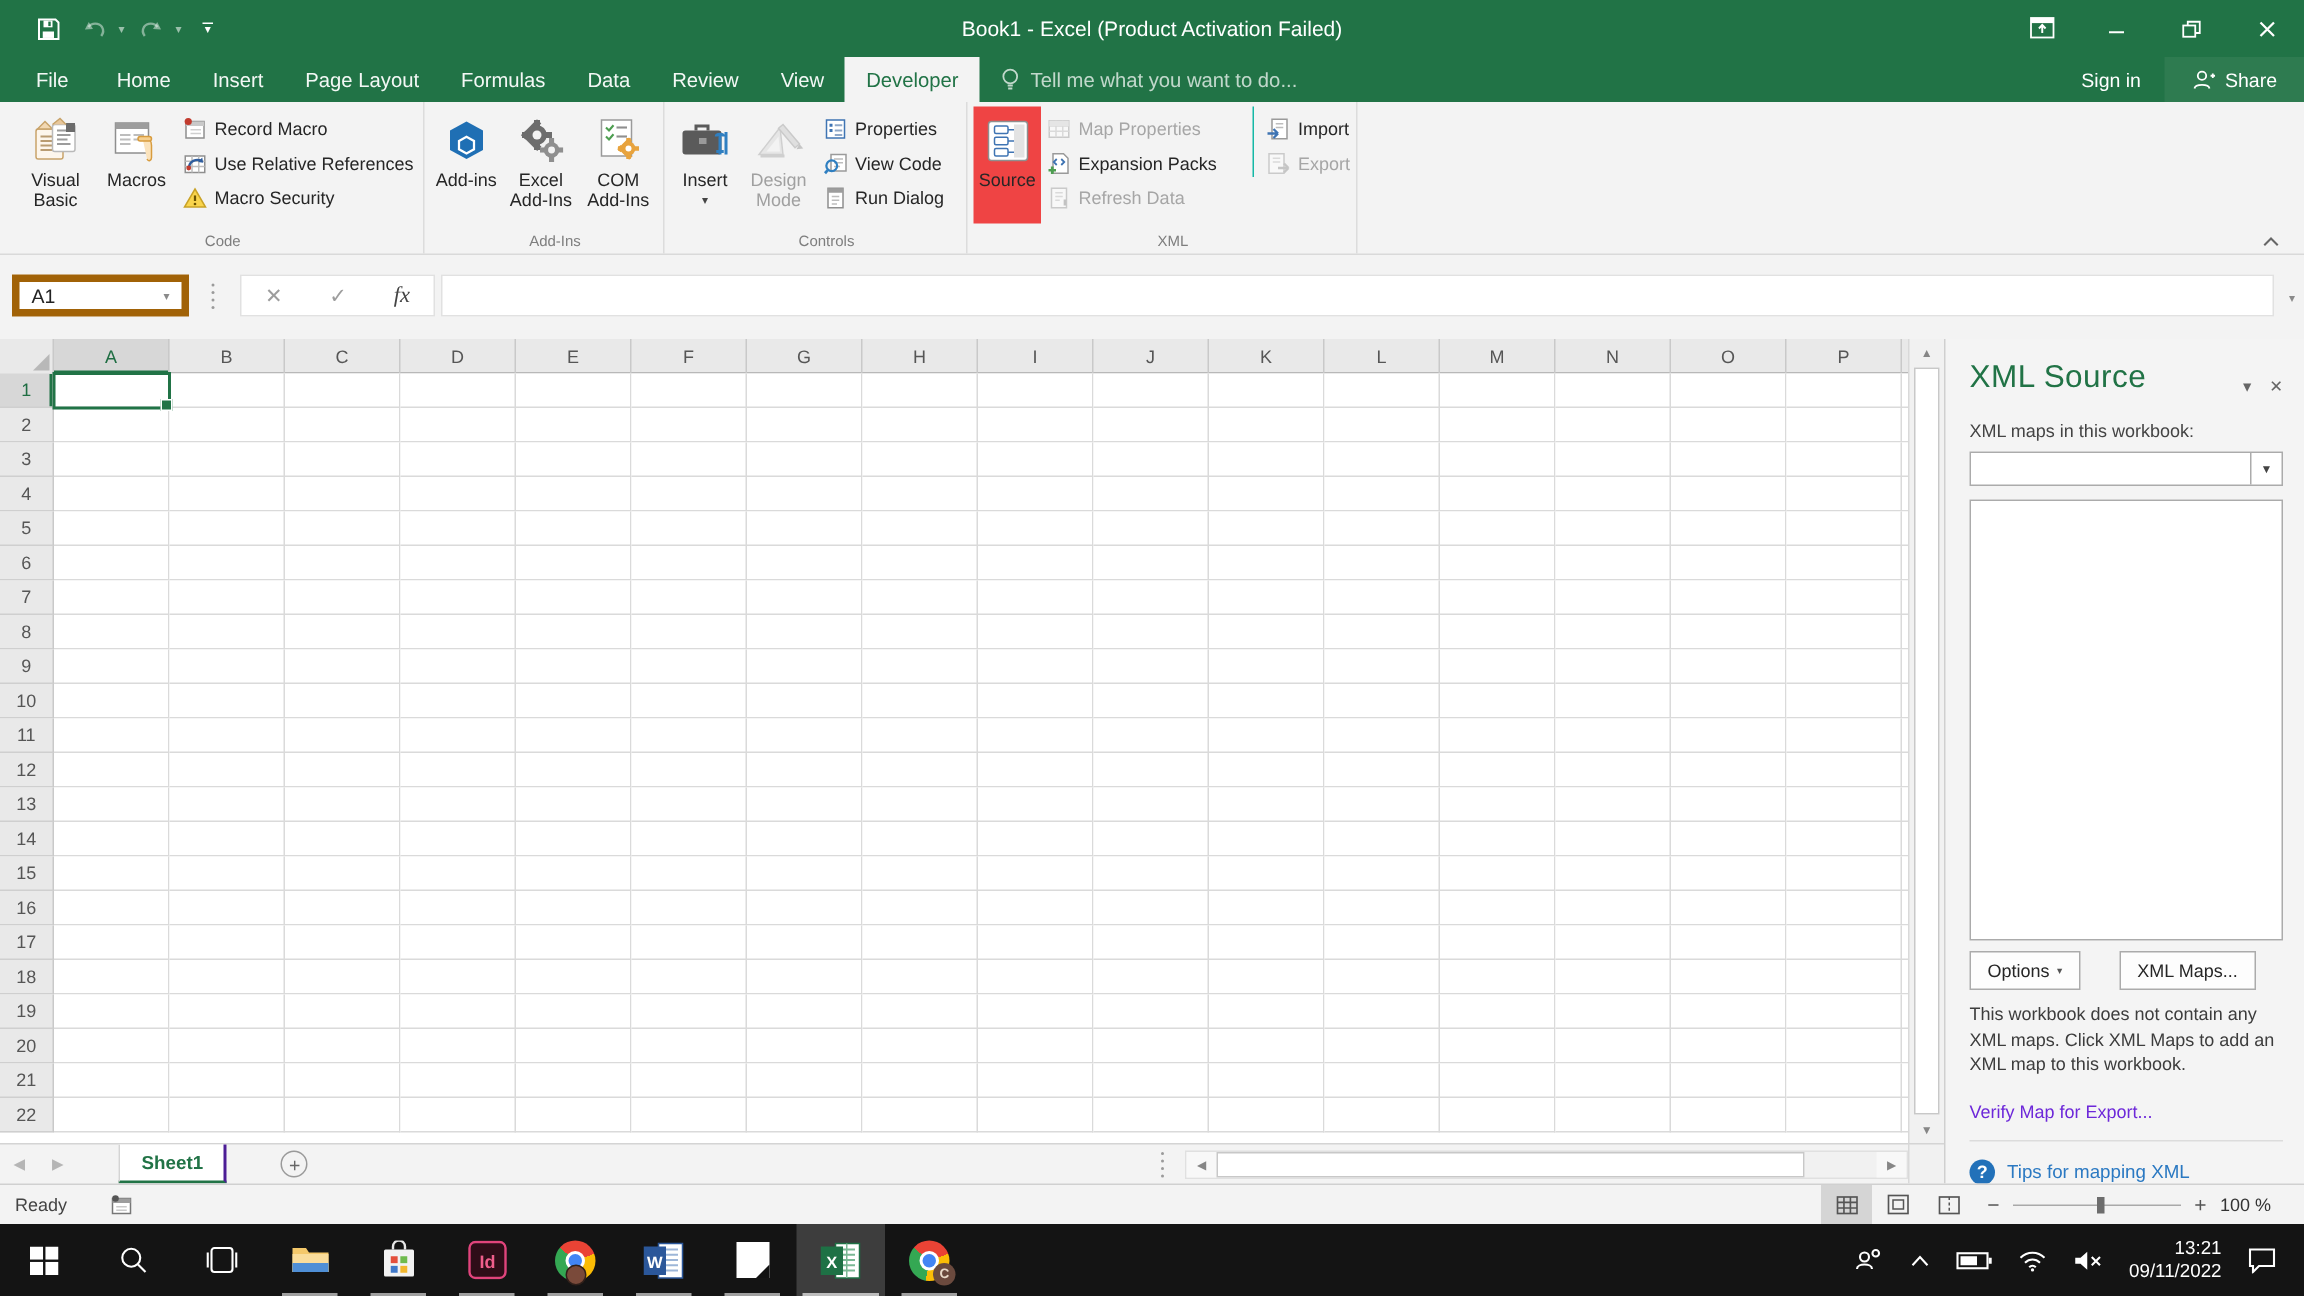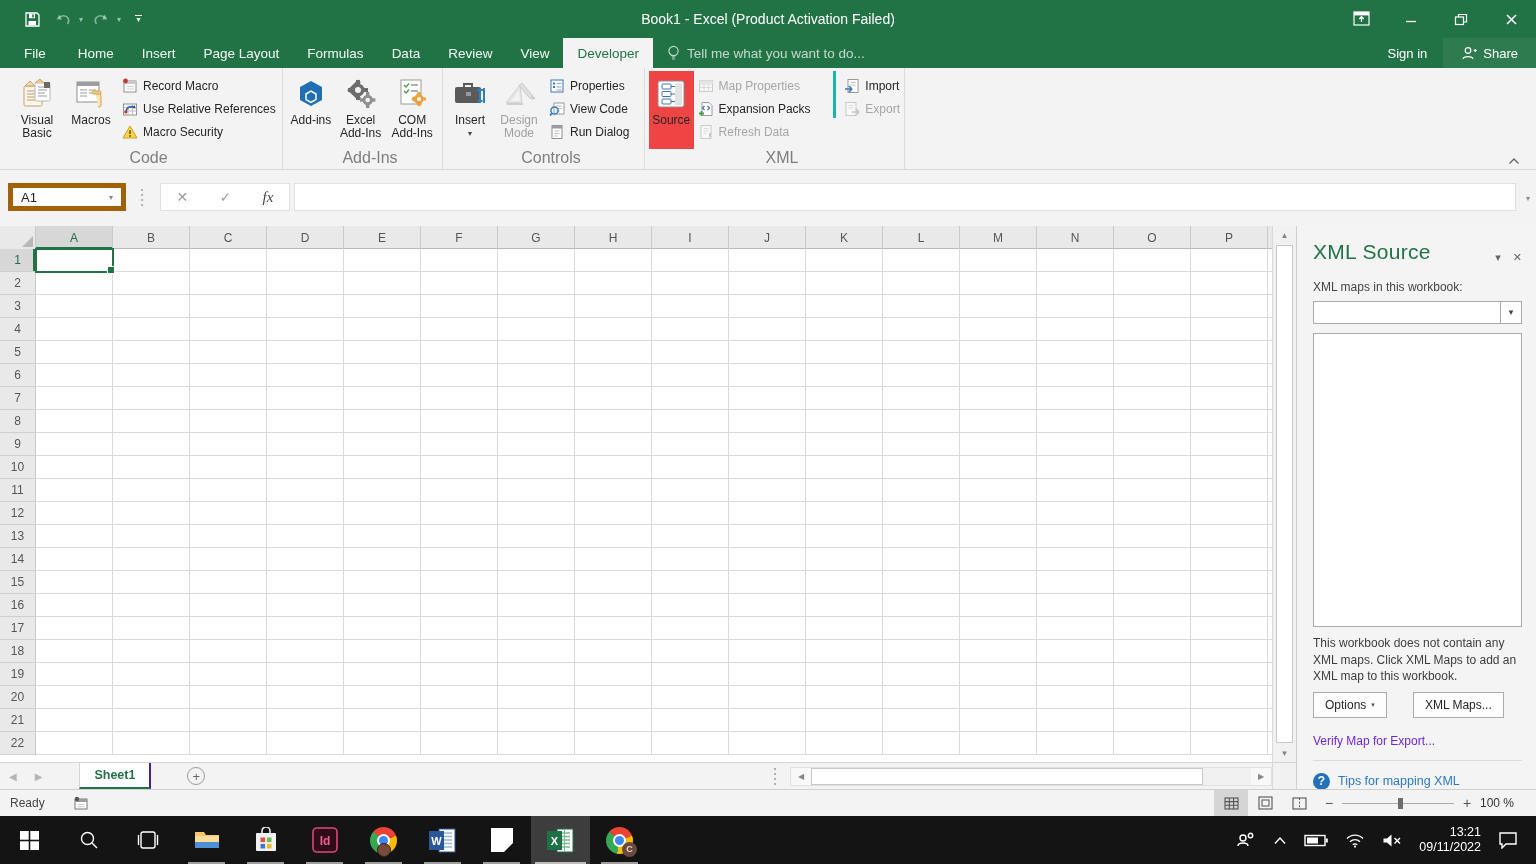--- a/index.html
+++ b/index.html
@@ -26,21 +26,21 @@
   .rtab.filetab { padding:0 18px; margin-left:6px; }
   .rtab.active { background:#f3f3f3; color:#217346; }
   .tellme { display:flex; align-items:center; gap:7px; margin-left:14px; color:rgba(255,255,255,.72); font-size:13.5px; }
   .tabs-right { margin-left:auto; display:flex; align-items:center; }
   .signin { color:#fff; font-size:13px; padding:0 16px; }
   .share { display:flex; align-items:center; gap:6px; color:#fff; font-size:13px; padding:0 18px; height:100%; background:rgba(255,255,255,.06); }
 
   
   #ribbon { position:absolute; top:68px; left:0; width:1536px; height:102px; background:#f3f3f3; border-bottom:1px solid #d9d9d9; display:flex; }
   .rgroup { position:relative; border-right:1px solid #dcdcdc; padding:3px 4px 18px 4px; display:flex; align-items:flex-start; }
-  .rg-label { position:absolute; bottom:2px; left:0; right:0; text-align:center; font-size:16px; color:#7e7e7e;margin-left:15px; }
+  .rg-label { position:absolute; bottom:2px; left:0; right:0; text-align:center; font-size:10px; color:#7e7e7e;margin-left:15px; }
   .bigbtn { width:54px; min-height:78px; display:flex; flex-direction:column; align-items:center; padding-top:5px; text-align:center; }
   .bigbtn .bicon { height:36px; display:flex; align-items:center; justify-content:center; }
   .bigbtn .blabel { font-size:12px; line-height:13px; color:#262626; margin-top:2px; }
   .bigbtn.pressed { background:#ef4444; }
   .bigbtn.disabled .blabel { color:#a0a0a0; }
   .bigbtn.disabled .bicon { opacity:.45; filter:grayscale(1); }
   .drop-caret { font-size:8px; color:#444; margin-top:2px; }
   .smallcol { display:flex; flex-direction:column; justify-content:flex-start; gap:5px; padding-top:6px; margin-left:4px; }
   .smallbtn { display:flex; align-items:center; gap:5px; font-size:12px; color:#262626; white-space:nowrap; height:18px; }
   .smallbtn.disabled { color:#a6a6a6; }
@@ -451,21 +451,21 @@
         <span class="sicon">
           <svg width="16" height="16" viewBox="0 0 16 16">
               <rect x="3" y="1.5" width="10" height="13" fill="#fff" stroke="#9a9a9a"></rect>
               <path d="M5.5 4.5h5M5.5 7h5M5.5 9.5h3" stroke="#bdbdbd"></path>
               <path d="M12 9 v4 M12 14.5 v.2" stroke="#c77f2a" stroke-width="1.8"></path>
             </svg>
         </span>
         <span>Refresh Data</span>
       </div>
     </div>
-    <div class="smallcol" style="border-left:3px solid #14b8a6; padding-left:8px;">
+    <div class="smallcol" style="border-left:1px solid #14b8a6; padding-left:8px;">
       <div class="smallbtn">
         <span class="sicon">
           <svg width="16" height="16" viewBox="0 0 16 16">
               <rect x="4" y="1.5" width="10" height="13" fill="#fff" stroke="#9a9a9a"></rect>
               <path d="M6.5 4.5h5M6.5 7h5" stroke="#bdbdbd"></path>
               <path d="M1 11 h7 M8 11 l-3 -3 M8 11 l-3 3" stroke="#3f74b3" stroke-width="1.6" fill="none"></path>
             </svg>
         </span>
         <span>Import</span>
       </div>
@@ -1011,30 +1011,30 @@
       <span class="pane-ctl">
         <span>▾</span>
         <span>✕</span>
       </span>
     </div>
     <div id="maps-label">XML maps in this workbook:</div>
     <div id="maps-combo">
       <span class="combo-btn">▼</span>
     </div>
     <div id="maps-list"></div>
-    <div id="pane-empty-text">This workbook does not contain any XML maps. Click XML Maps to add an XML map to this workbook.</div>
     <div id="pane-btns">
       <span class="pane-btn">
         <span>Options</span>
         <span class="mini-caret">▾</span>
       </span>
       <span class="pane-btn">
         <span>XML Maps...</span>
       </span>
     </div>
+    <div id="pane-empty-text">This workbook does not contain any XML maps. Click XML Maps to add an XML map to this workbook.</div>
     <div id="verify-link">Verify Map for Export...</div>
     <div id="pane-divider"></div>
     <div id="tips-row">
       <span class="qmark">?</span>
       <span id="tips-link">Tips for mapping XML</span>
     </div>
   </div>
 </div>
 
 <div id="statusbar">

